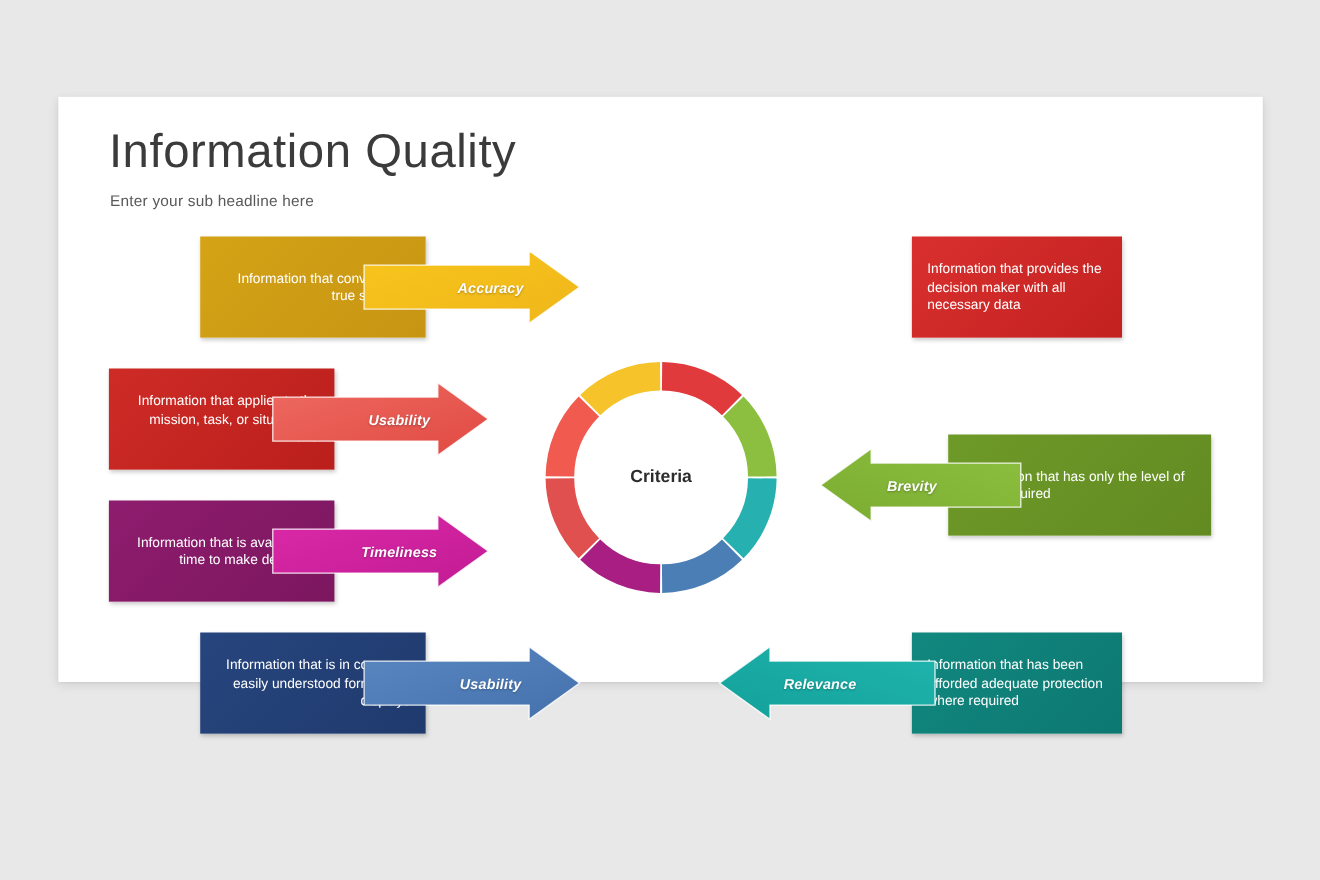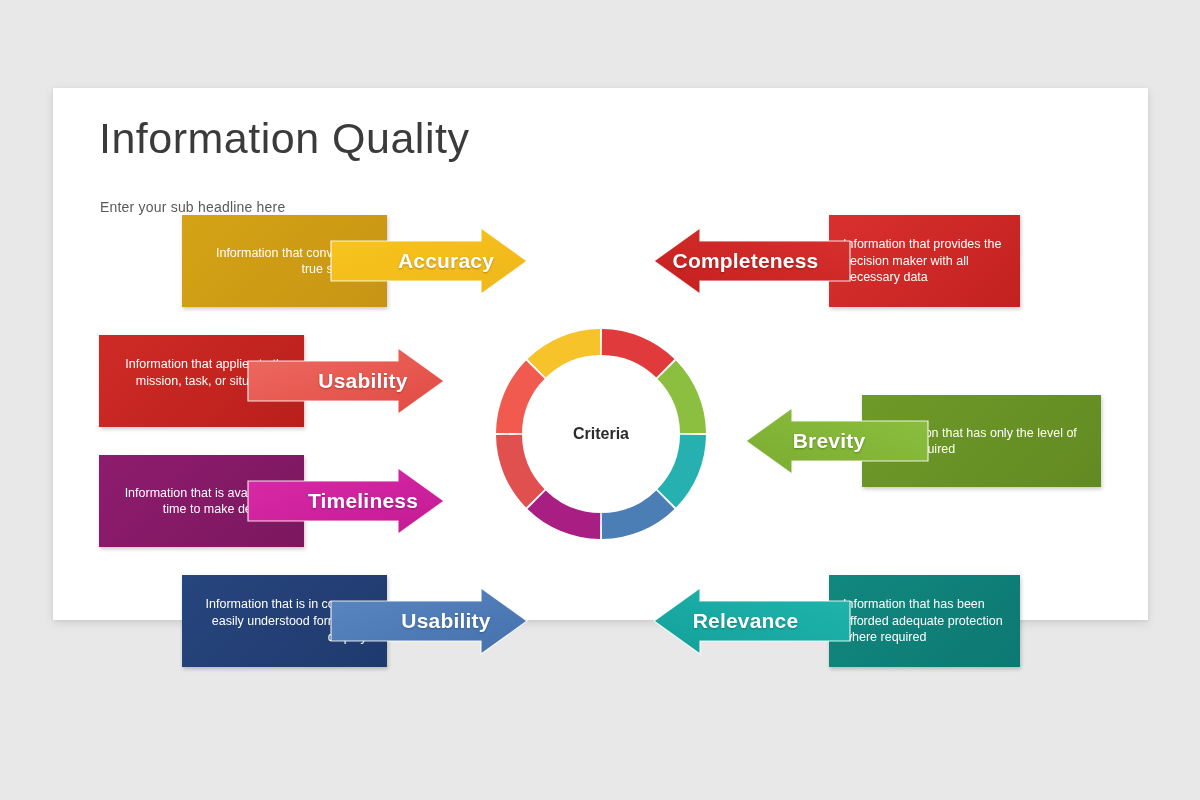--- a/index.html
+++ b/index.html
@@ -44,21 +44,20 @@
 
   #page-subtitle {
     position: absolute;
     left: 47px;
     top: 86px;
     font-size: 14px;
     font-weight: 400;
     color: #595959;
     letter-spacing: 0.2px;
     white-space: nowrap;
-    margin-top: 25px;
   }
 
   
   .crit-block {
     position: absolute;
     height: 92px;
   }
 
   
   .desc-box {
@@ -91,25 +90,26 @@
     display: block;
     overflow: visible;
   }
   .arrow-label {
     position: absolute;
     top: 0;
     height: 66px;
     display: flex;
     align-items: center;
     color: #ffffff;
-    font-size: 21px;
+    font-size: 13px;
     font-weight: bold;
     letter-spacing: 0.2px;
     text-shadow: 0 1px 2px rgba(0,0,0,0.28);
     white-space: nowrap;
+    font-style: italic;
   }
 
   
   #donut {
     position: absolute;
     left: 437px;
     top: 235px;
     width: 222px;
     height: 222px;
   }
@@ -147,32 +147,20 @@
                   <stop offset="100%" stop-color="#EFB61A"></stop>
                 </linearGradient>
               </defs>
               <polygon points="0,13 150,13 150,0 196,33 150,66 150,53 0,53" fill="url(#ag-accuracy)" stroke="rgba(255,255,255,0.85)" stroke-width="1.2"></polygon>
             </svg>
             <div class="arrow-label" style="left: 55px; width: 120px; justify-content: center;">Accuracy</div>
           </div>
         </div>
         <div class="crit-block" style="left: 0px; top: 127px; width: 1095px;">
           <div class="desc-box left-text" style="left: 776px; width: 191px; background: linear-gradient(135deg, rgb(217, 48, 46) 0%, rgb(194, 33, 32) 100%);">Information that provides the decision maker with all necessary data</div>
-          <div class="arrow-wrap" style="left: 601px; width: 196px;">
-            <svg viewBox="0 0 196 66" preserveAspectRatio="none">
-              <defs>
-                <linearGradient id="ag-completeness" x1="100%" y1="0%" x2="0%" y2="100%">
-                  <stop offset="0%" stop-color="#D8302E"></stop>
-                  <stop offset="100%" stop-color="#C4201F"></stop>
-                </linearGradient>
-              </defs>
-              <polygon points="196,13 46,13 46,0 0,33 46,66 46,53 196,53" fill="url(#ag-completeness)" stroke="rgba(255,255,255,0.85)" stroke-width="1.2"></polygon>
-            </svg>
-            <div class="arrow-label" style="left: 24px; width: 135px; justify-content: center;">Completeness</div>
-          </div>
         </div>
         <div class="crit-block" style="left: 0px; top: 247px; width: 1095px;">
           <div class="desc-box right-text" style="left: 46px; width: 205px; background: linear-gradient(135deg, rgb(206, 43, 38) 0%, rgb(186, 31, 28) 100%);">Information that applies to the mission, task, or situation at hand</div>
           <div class="arrow-wrap" style="left: 195px; width: 196px;">
             <svg viewBox="0 0 196 66" preserveAspectRatio="none">
               <defs>
                 <linearGradient id="ag-relevance" x1="0%" y1="0%" x2="100%" y2="100%">
                   <stop offset="0%" stop-color="#EE6A62"></stop>
                   <stop offset="100%" stop-color="#E04A42"></stop>
                 </linearGradient>

